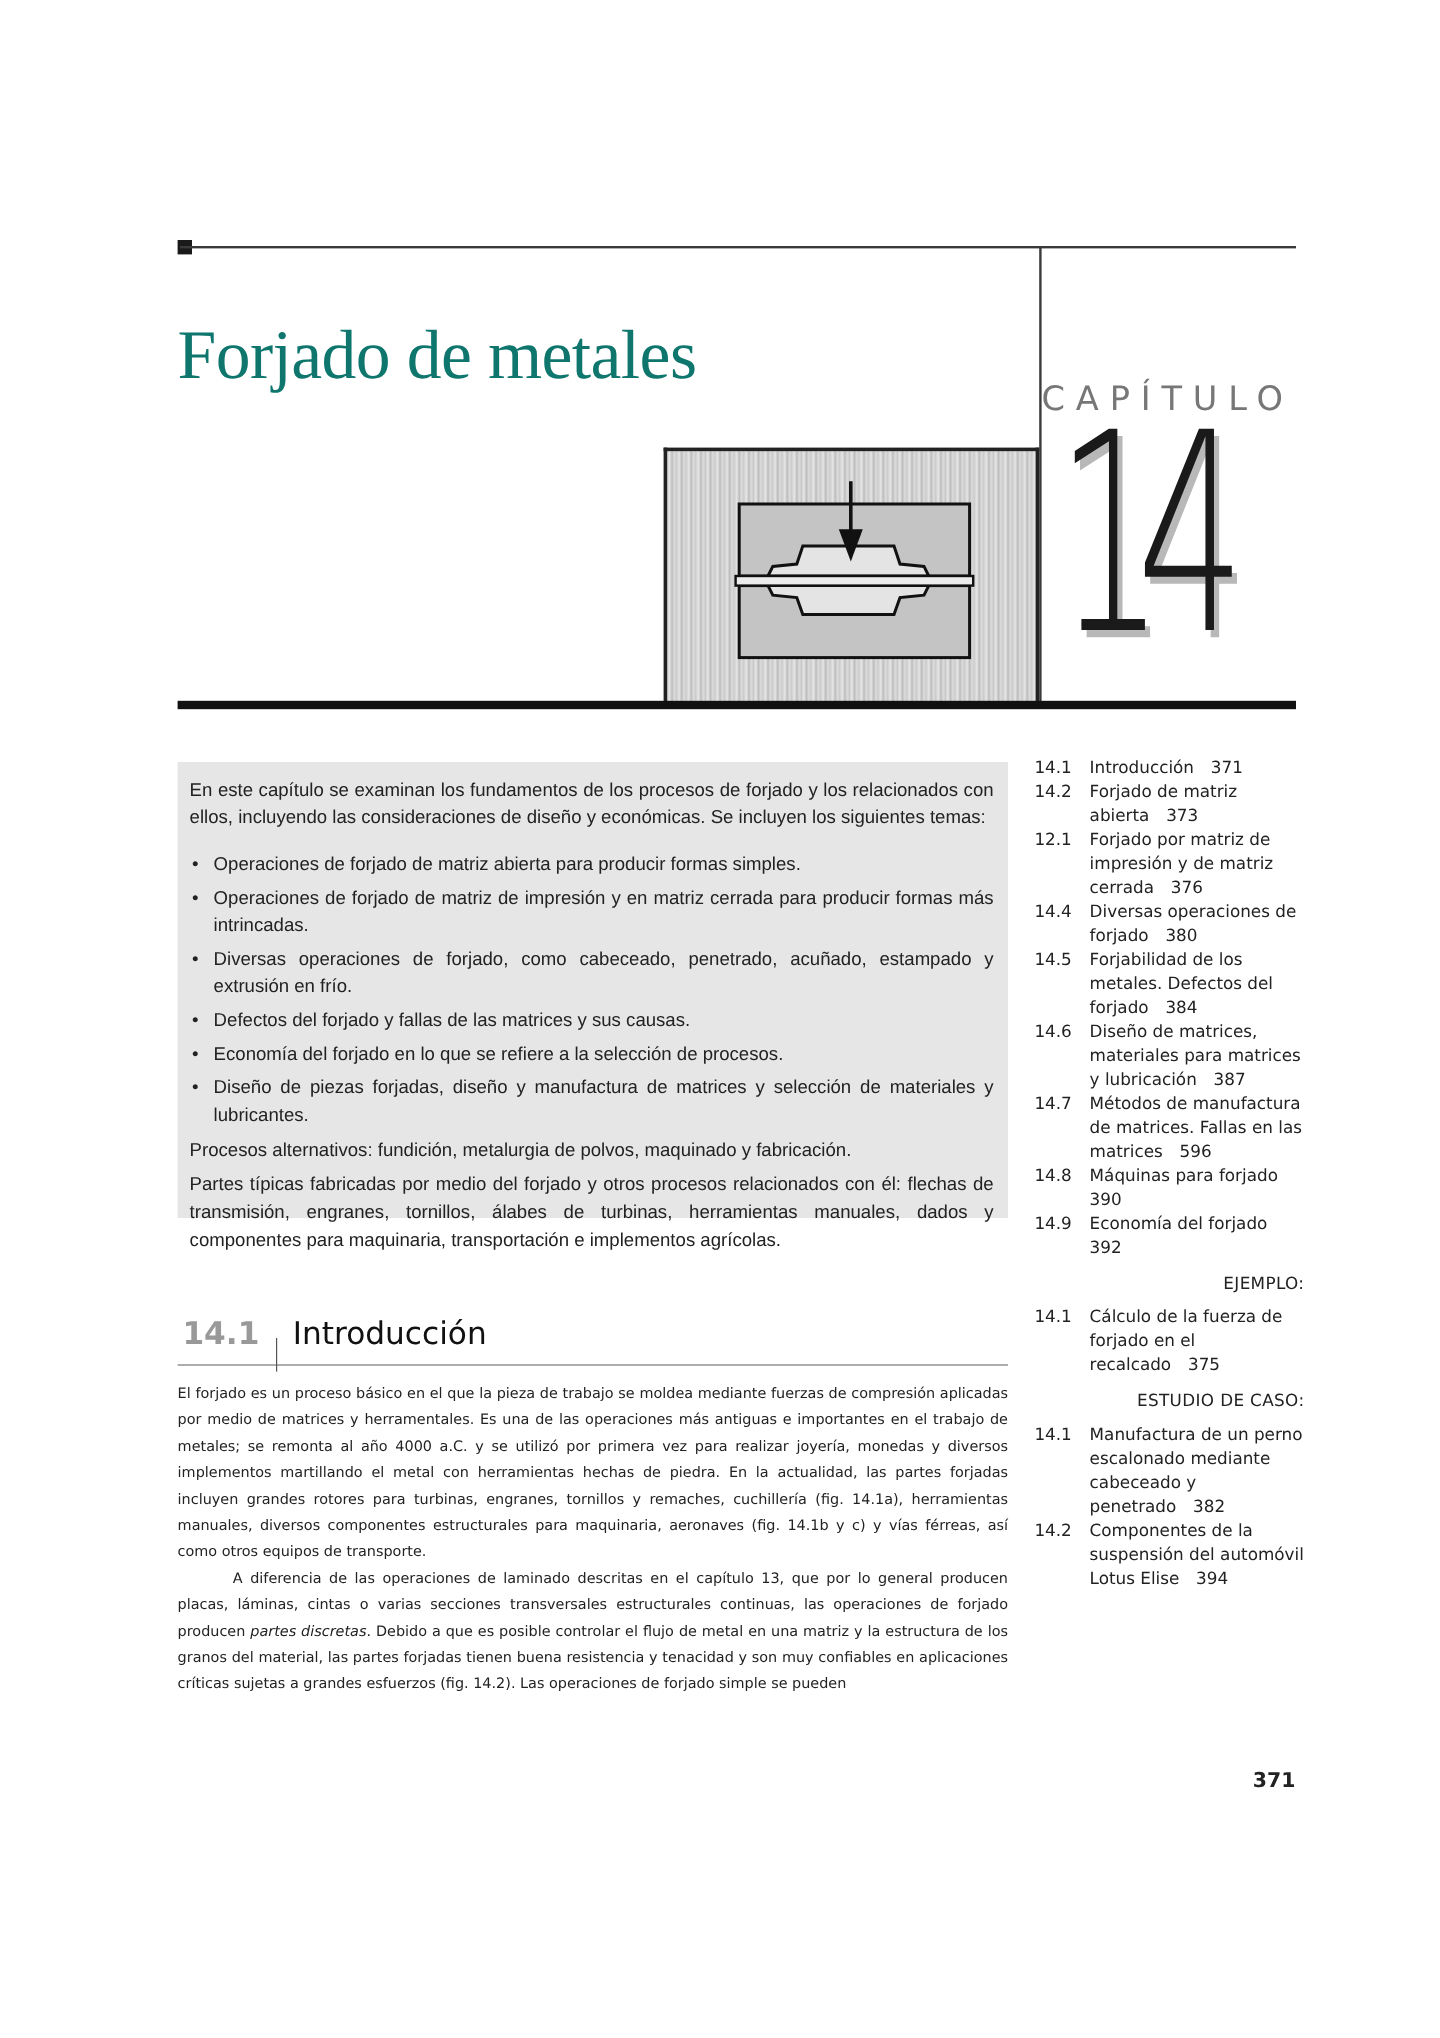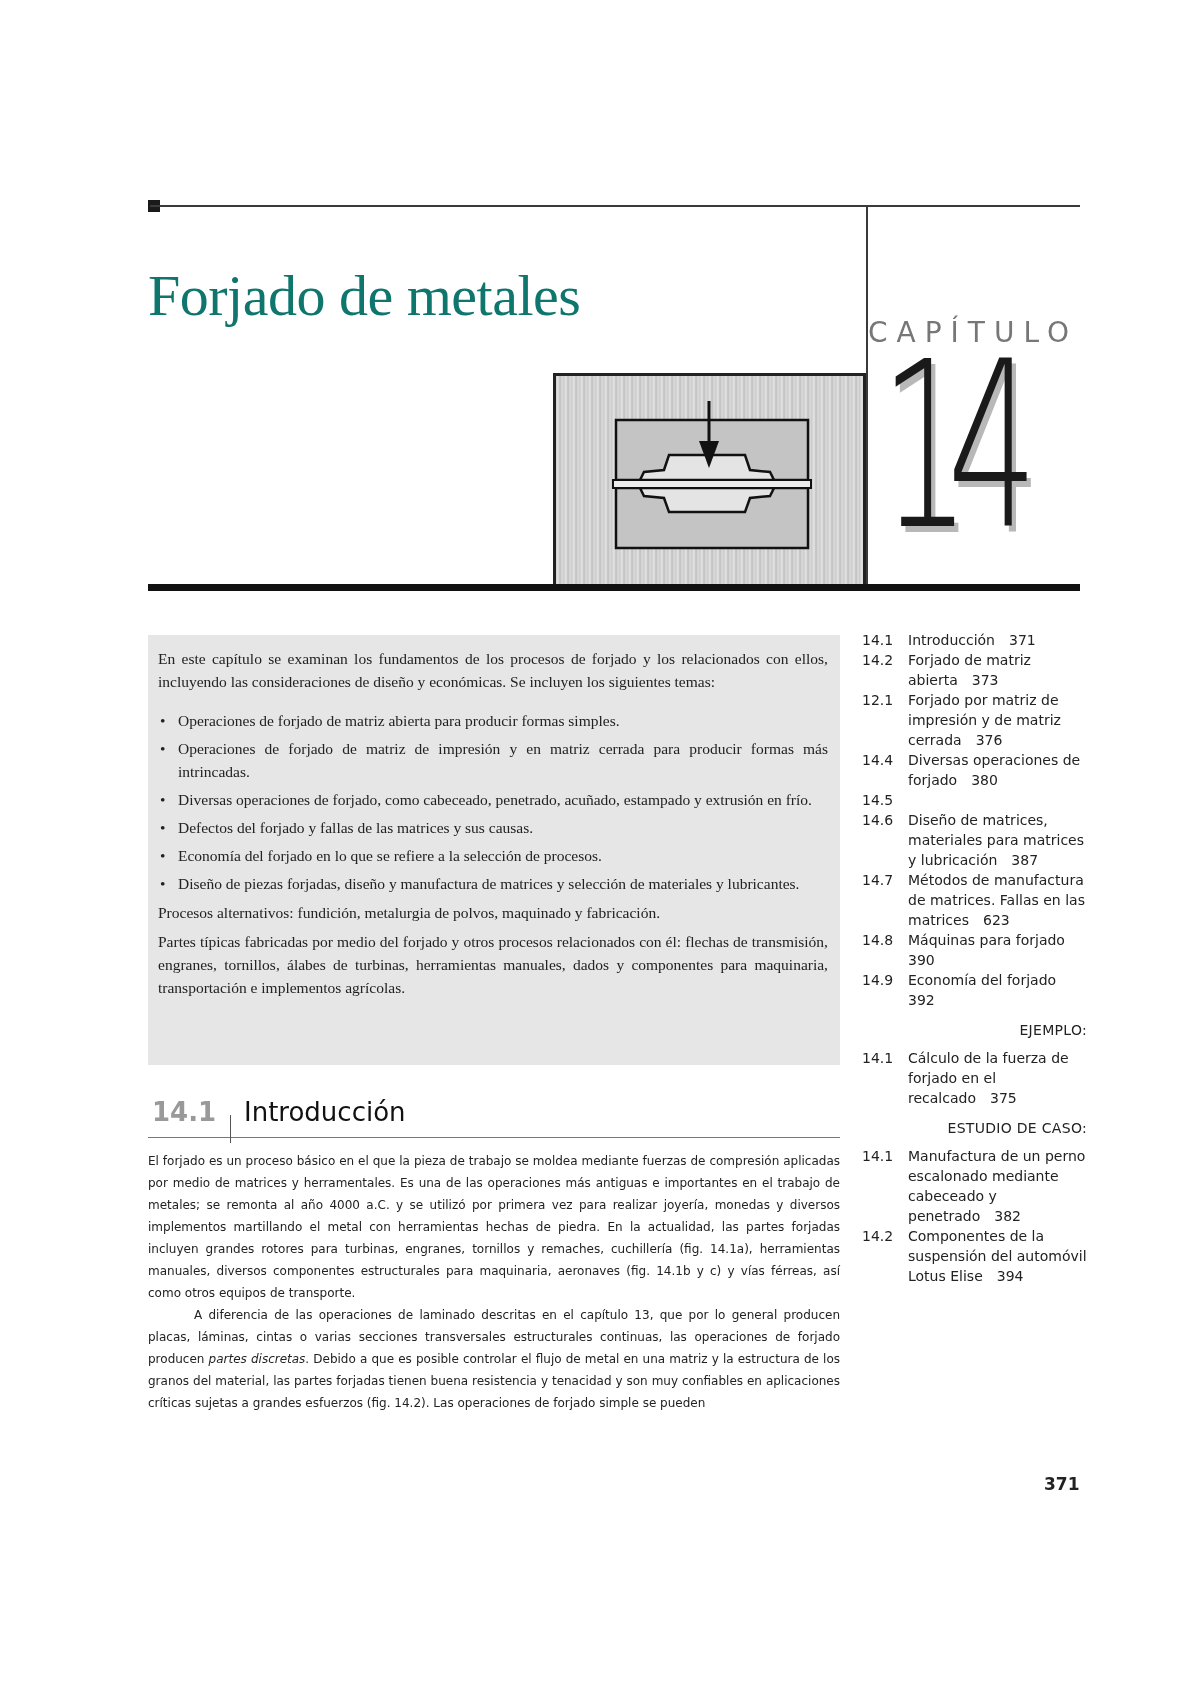--- a/index.html
+++ b/index.html
@@ -14,22 +14,22 @@
 
     .chapter-title { left: 148px; top: 262px; font-family: "Liberation Serif", "DejaVu Serif", serif; font-size: 58px; letter-spacing: -0.5px; color: #0f766e; white-space: nowrap; }
     .capitulo { left: 868px; top: 316px; font-family: "DejaVu Sans", sans-serif; font-size: 28px; letter-spacing: 9px; color: #777; }
     .chapter-num { left: 880px; top: 332px; font-family: "DejaVu Sans", sans-serif; font-size: 230px; line-height: 1; letter-spacing: -38px; color: #1a1a1a; font-weight: 300; transform: scaleX(0.62); transform-origin: left top; text-shadow: 7px 6px 0 #b8b8b8; }
 
     .fig-panel { left: 553px; top: 373px; width: 313px; height: 212px; border: 3px solid #222; border-bottom: none; box-sizing: border-box;
       background: repeating-linear-gradient(90deg, #cfcfcf 0px, #e6e6e6 2px, #bdbdbd 4px, #dcdcdc 6px, #c8c8c8 8px); }
     .fig-panel svg { position: absolute; left: 0; top: 0; }
 
     
-    .intro-box { left: 148px; top: 635px; width: 692px; height: 430px; background: #e6e6e6; box-sizing: border-box; padding: 12px 12px 0 10px;
-      font-family: Liberation Serif, serif; font-size: 15.5px; line-height: 23px; color: #222; }
+    .intro-box { left: 148px; top: 635px; width: 692px; height: 380px; background: #e6e6e6; box-sizing: border-box; padding: 12px 12px 0 10px;
+      font-family: Liberation Sans, sans-serif; font-size: 15.5px; line-height: 23px; color: #222; }
     .intro-box p { margin: 0 0 6px 0; text-align: justify; }
     .intro-box ul { margin: 16px 0 6px 0; padding: 0; list-style: none; }
     .intro-box li { position: relative; padding-left: 20px; margin-bottom: 5px; text-align: justify; }
     .intro-box li::before { content: "\2022"; position: absolute; left: 2px; top: 0; }
 
     
     .sec-heading { left: 148px; top: 1097px; width: 692px; height: 40px; border-bottom: 1.5px solid #777; font-family: "DejaVu Sans", sans-serif; }
     .sec-num { position: absolute; left: 4px; top: 0; font-size: 26px; font-weight: bold; color: #999; }
     .sec-sep { position: absolute; left: 82px; top: 18px; width: 1px; height: 28px; background: #555; }
     .sec-title { position: absolute; left: 96px; top: 0; font-size: 26px; color: #111; }
@@ -110,28 +110,29 @@
   <div class="toc-entry">
       <span class="toc-num">12.1</span>
       <span class="toc-text"><span>Forjado por matriz de impresión y de matriz cerrada</span><span class="toc-page">376</span></span>
     </div>
   <div class="toc-entry">
       <span class="toc-num">14.4</span>
       <span class="toc-text"><span>Diversas operaciones de forjado</span><span class="toc-page">380</span></span>
     </div>
   <div class="toc-entry">
       <span class="toc-num">14.5</span>
+      <span class="toc-text"><span>Forjabilidad de los metales. Defectos del forjado</span><span class="toc-page">384</span></span>
     </div>
   <div class="toc-entry">
       <span class="toc-num">14.6</span>
       <span class="toc-text"><span>Diseño de matrices, materiales para matrices y lubricación</span><span class="toc-page">387</span></span>
     </div>
   <div class="toc-entry">
       <span class="toc-num">14.7</span>
-      <span class="toc-text"><span>Métodos de manufactura de matrices. Fallas en las matrices</span><span class="toc-page">623</span></span>
+      <span class="toc-text"><span>Métodos de manufactura de matrices. Fallas en las matrices</span><span class="toc-page">596</span></span>
     </div>
   <div class="toc-entry">
       <span class="toc-num">14.8</span>
       <span class="toc-text"><span>Máquinas para forjado</span> <span class="toc-page" style="display:block;margin-left:0;">390</span></span>
     </div>
   <div class="toc-entry">
       <span class="toc-num">14.9</span>
       <span class="toc-text"><span>Economía del forjado</span> <span class="toc-page" style="display:block;margin-left:0;">392</span></span>
     </div>
 

